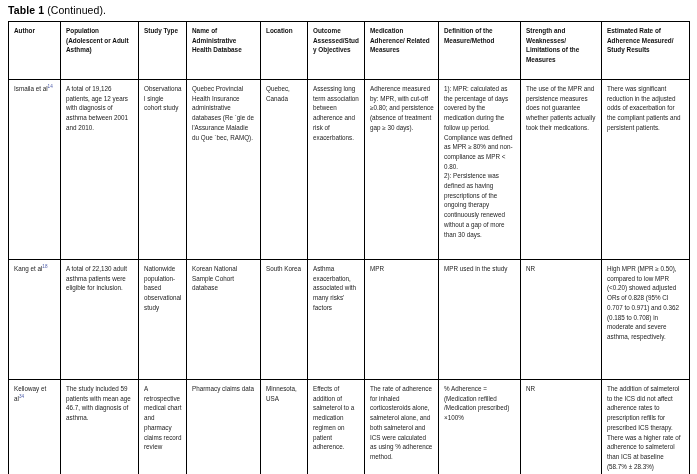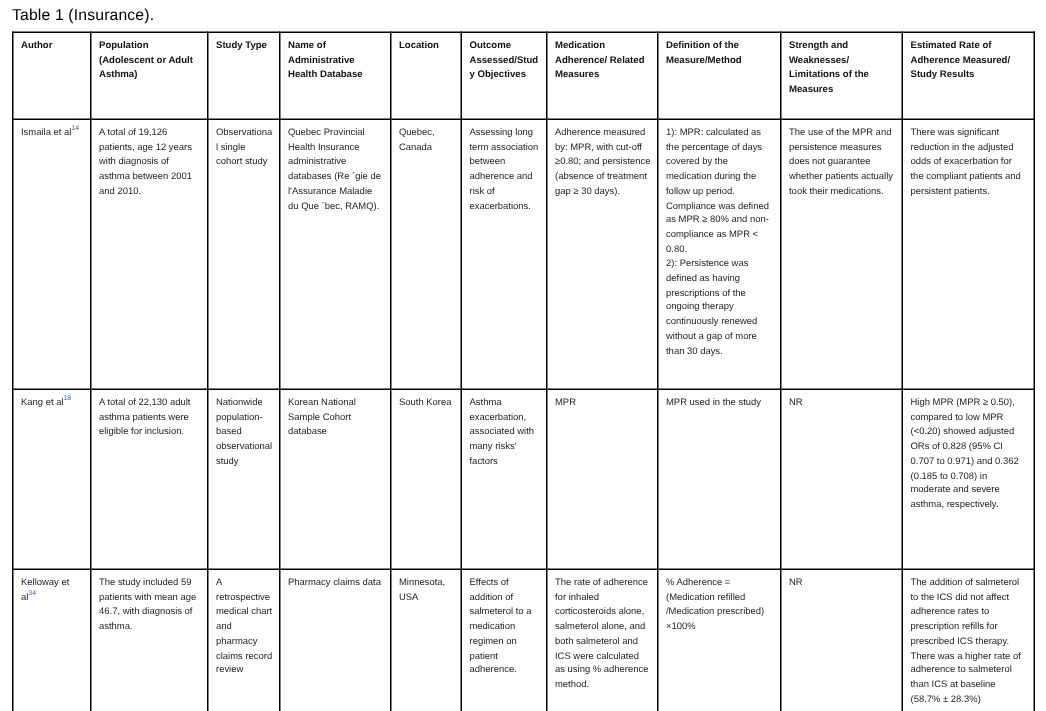--- a/index.html
+++ b/index.html
@@ -5,21 +5,21 @@
   * { box-sizing: border-box; }
   body { margin: 0; font-family: "Liberation Sans", sans-serif; background: #ffffff; }
   .page {
     width: 697px; height: 474px; background: #fff; position: relative;
     overflow: hidden; color: #1c1c1c;
   }
   .table-title {
     position: absolute; top: 4px; left: 8px;
     font-size: 10.5px; color: #000; letter-spacing: 0.1px;
   }
-  .table-title .bold { font-weight: normal; margin-top: 27px; }
+  .table-title .bold { font-weight: bold; margin-top: 27px; }
   table.study-table {
     position: absolute; top: 21px; left: 8px; width: 681px;
     border-collapse: collapse; table-layout: fixed;
   }
   th, td {
     border: 1px solid #000;
     vertical-align: top;
     text-align: left;
     padding: 4px 4px 4px 5px;
     font-size: 6.3px;
@@ -37,21 +37,21 @@
     font-size: 4.6px; line-height: 0; vertical-align: super;
     color: #4a5aa8;
   }
 </style>
 </head>
 <body>
 
 <div class="page">
 
   <div class="table-title">
-    <span class="bold">Table 1</span><span> (Insurance).</span>
+    <span class="bold">Table 1</span><span> (Continued).</span>
   </div>
 
   <table class="study-table">
     <colgroup>
       <col style="width:52px">
         <col style="width:78px">
         <col style="width:48px">
       <col style="width:74px">
         <col style="width:47px">
         <col style="width:57px">

